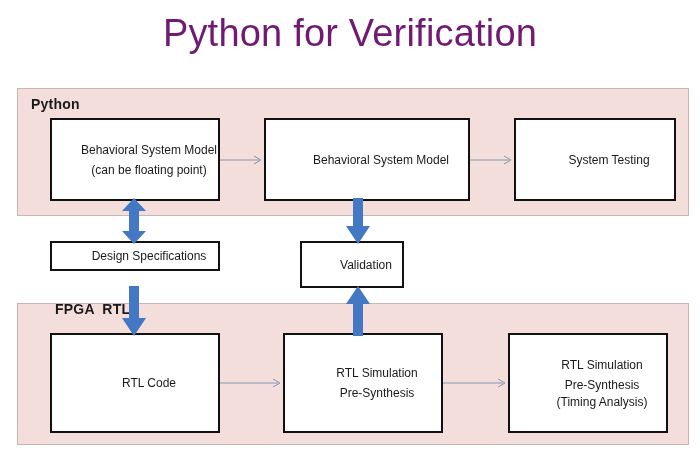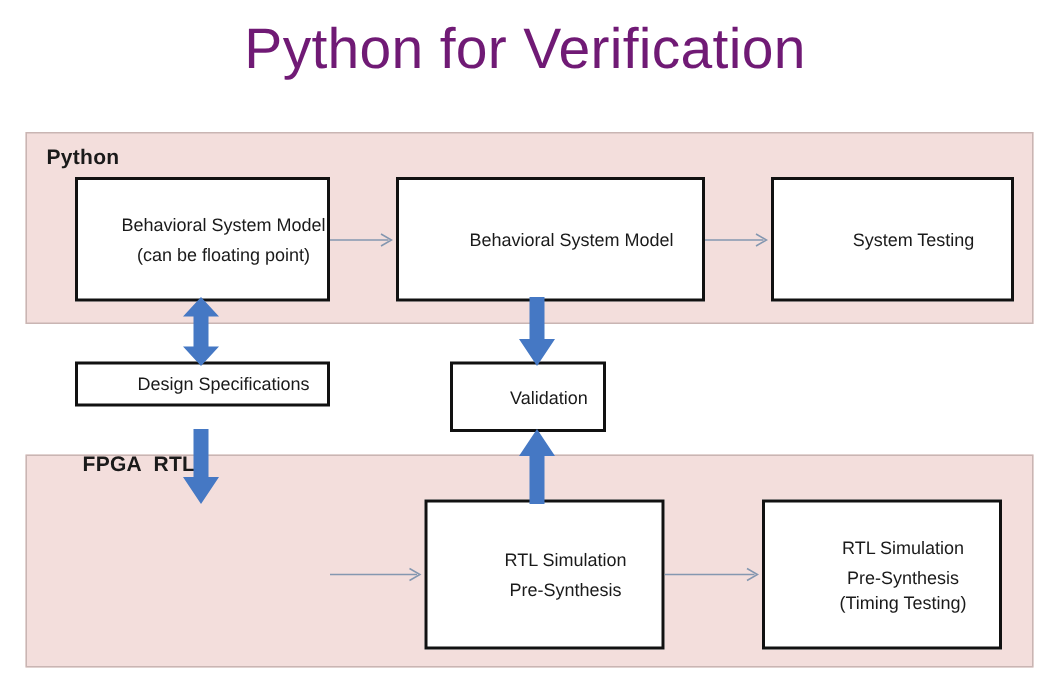--- a/index.html
+++ b/index.html
@@ -118,30 +118,33 @@
   </div>
 
   <div class="box" style="left:50px; top:241px; width:170px; height:30px;">
     <span class="ln">Design Specifications</span>
   </div>
 
   <div class="box" style="left:300px; top:241px; width:104px; height:47px;">
     <span class="ln">Validation</span>
   </div>
 
+  <div class="box" style="left:50px; top:333px; width:170px; height:100px;">
+    <span class="ln">RTL Code</span>
+  </div>
 
   <div class="box" style="left:283px; top:333px; width:160px; height:100px;">
     <span class="ln">RTL Simulation</span>
     <span class="ln">Pre-Synthesis</span>
   </div>
 
   <div class="box" style="left:508px; top:333px; width:160px; height:100px;">
     <span class="ln">RTL Simulation</span>
     <span class="ln tight">Pre-Synthesis</span>
-    <span class="ln tight">(Timing Testing)</span>
+    <span class="ln tight">(Timing Analysis)</span>
   </div>
 
   <div class="thin-arrow" style="left:220px; top:155px; width:44px;">
     <svg width="44" height="10" viewBox="0 0 44 10">
       <line x1="0" y1="5" x2="39" y2="5" stroke="#8497b0" stroke-width="1"></line>
       <polyline points="34,1 41,5 34,9" fill="none" stroke="#8497b0" stroke-width="1"></polyline>
     </svg>
   </div>
 
   <div class="thin-arrow" style="left:470px; top:155px; width:44px;">

